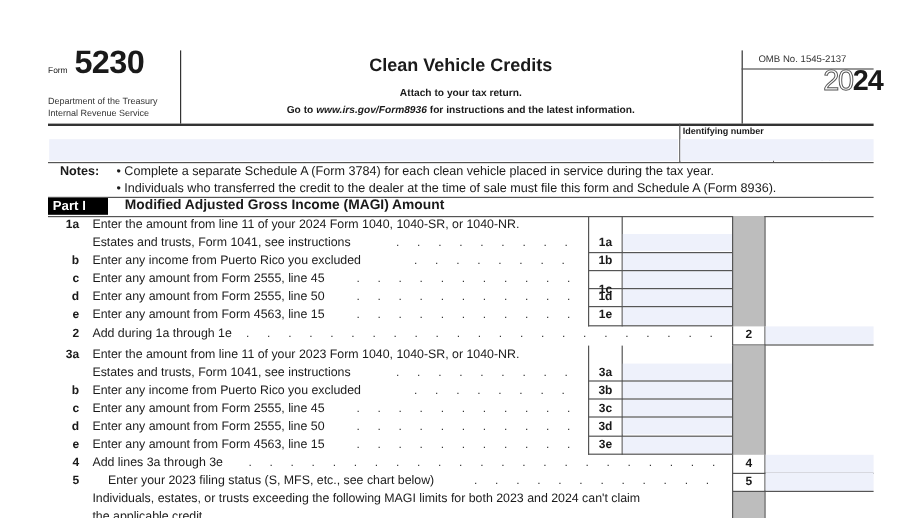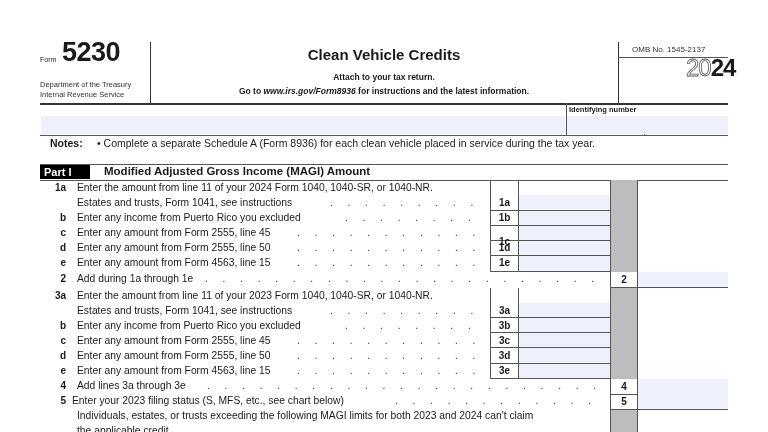--- a/index.html
+++ b/index.html
@@ -62,21 +62,22 @@
   <div class="fill" style="left:41px;top:116px;width:524px;height:18px;"></div>
   <div class="vline" style="left:566px;top:103px;height:32px;"></div>
   <span class="abs small-bold" style="left:569px;top:105px;">Identifying number</span>
   <div class="fill" style="left:567px;top:116px;width:161px;height:18px;"></div>
 </div>
 <div class="hline" style="left:40px;width:688px;top:135px;"></div>
 
 <div>
   <span class="abs notes" style="left:40px;top:136px;font-weight:bold;">Notes:</span>
   <div class="abs notes" style="left:87px;top:136px;white-space:nowrap;">
-    <div>• Complete a separate Schedule A (Form 8936) for each clean vehicle placed in service during the tax year.</div>
+    <div>• Complete a separate Schedule A (Form 3784) for each clean vehicle placed in service during the tax year.</div>
+    <div>• Individuals who transferred the credit to the dealer at the time of sale must file this form and Schedule A (Form 8936).</div>
   </div>
 </div>
 <div class="hline" style="left:40px;width:688px;top:164px;"></div>
 
 <div class="part-badge" style="left:40px;top:165px;height:14px;line-height:14px;width:42px;">Part I</div>
 <span class="abs part-title" style="left:104px;top:165px;">Modified Adjusted Gross Income (MAGI) Amount</span>
 <div class="hline" style="left:40px;width:688px;top:180px;"></div>
 
 <div>
 
@@ -181,21 +182,21 @@
 <span class="line-num" style="left:44px;top:380px;">4</span>
 <span class="line-text" style="left:77px;top:380px;">Add lines 3a through 3e</span>
 <span class="dots" style="left:207px;top:380px;width:398px;">. . . . . . . . . . . . . . . . . . . . . . . . . . . . . . . . . . . . . . . . . . . . .</span>
 <div class="vline" style="left:610px;top:379px;height:16px;"></div>
 <div class="vline" style="left:637px;top:379px;height:16px;"></div>
 <span class="box-label" style="left:611px;width:26px;top:381px;">4</span>
 <div class="fill" style="left:638px;top:379px;width:90px;height:15px;"></div>
 <div class="hline" style="left:610px;width:118px;top:394px;"></div>
 
 <span class="line-num" style="left:44px;top:395px;">5</span>
-<span class="line-text" style="left:72px;top:395px;">Enter your 2023 filing status (S, MFS, etc., see chart below)</span>
+<span class="line-text" style="left:90px;top:395px;">Enter your 2023 filing status (S, MFS, etc., see chart below)</span>
 <span class="dots" style="left:395px;top:395px;width:210px;">. . . . . . . . . . . . . . . . . . . . . . . . . . . . . . . . . . . . . . . . . . . . .</span>
 <div class="vline" style="left:610px;top:394px;height:16px;"></div>
 <div class="vline" style="left:637px;top:394px;height:16px;"></div>
 <span class="box-label" style="left:611px;width:26px;top:396px;">5</span>
 <div class="fill" style="left:638px;top:394px;width:90px;height:15px;"></div>
 <div class="hline" style="left:610px;width:118px;top:409px;"></div>
 
 <span class="line-text" style="left:77px;top:410px;">Individuals, estates, or trusts exceeding the following MAGI limits for both 2023 and 2024 can't claim</span>
 <span class="line-text" style="left:77px;top:425px;">the applicable credit.</span>
 <div class="gray-col" style="left:610px;top:410px;width:27px;height:22px;"></div>

